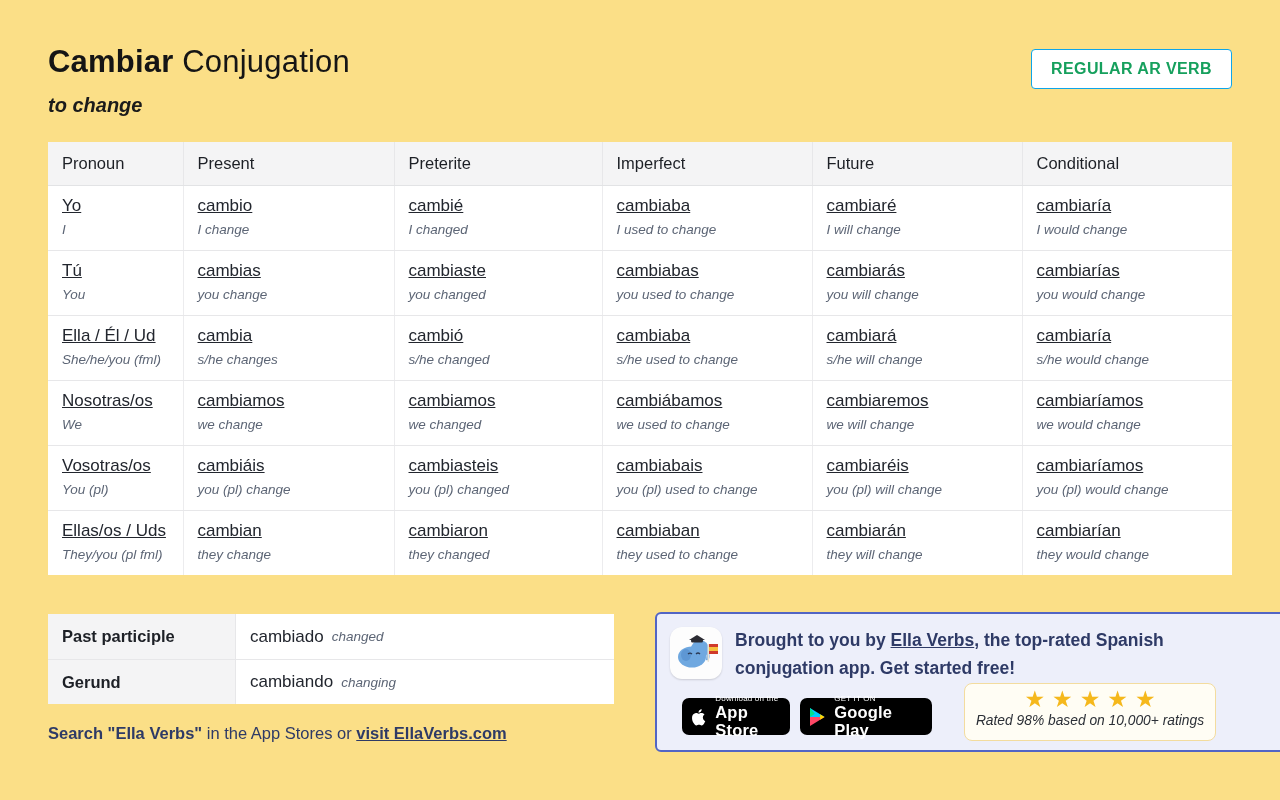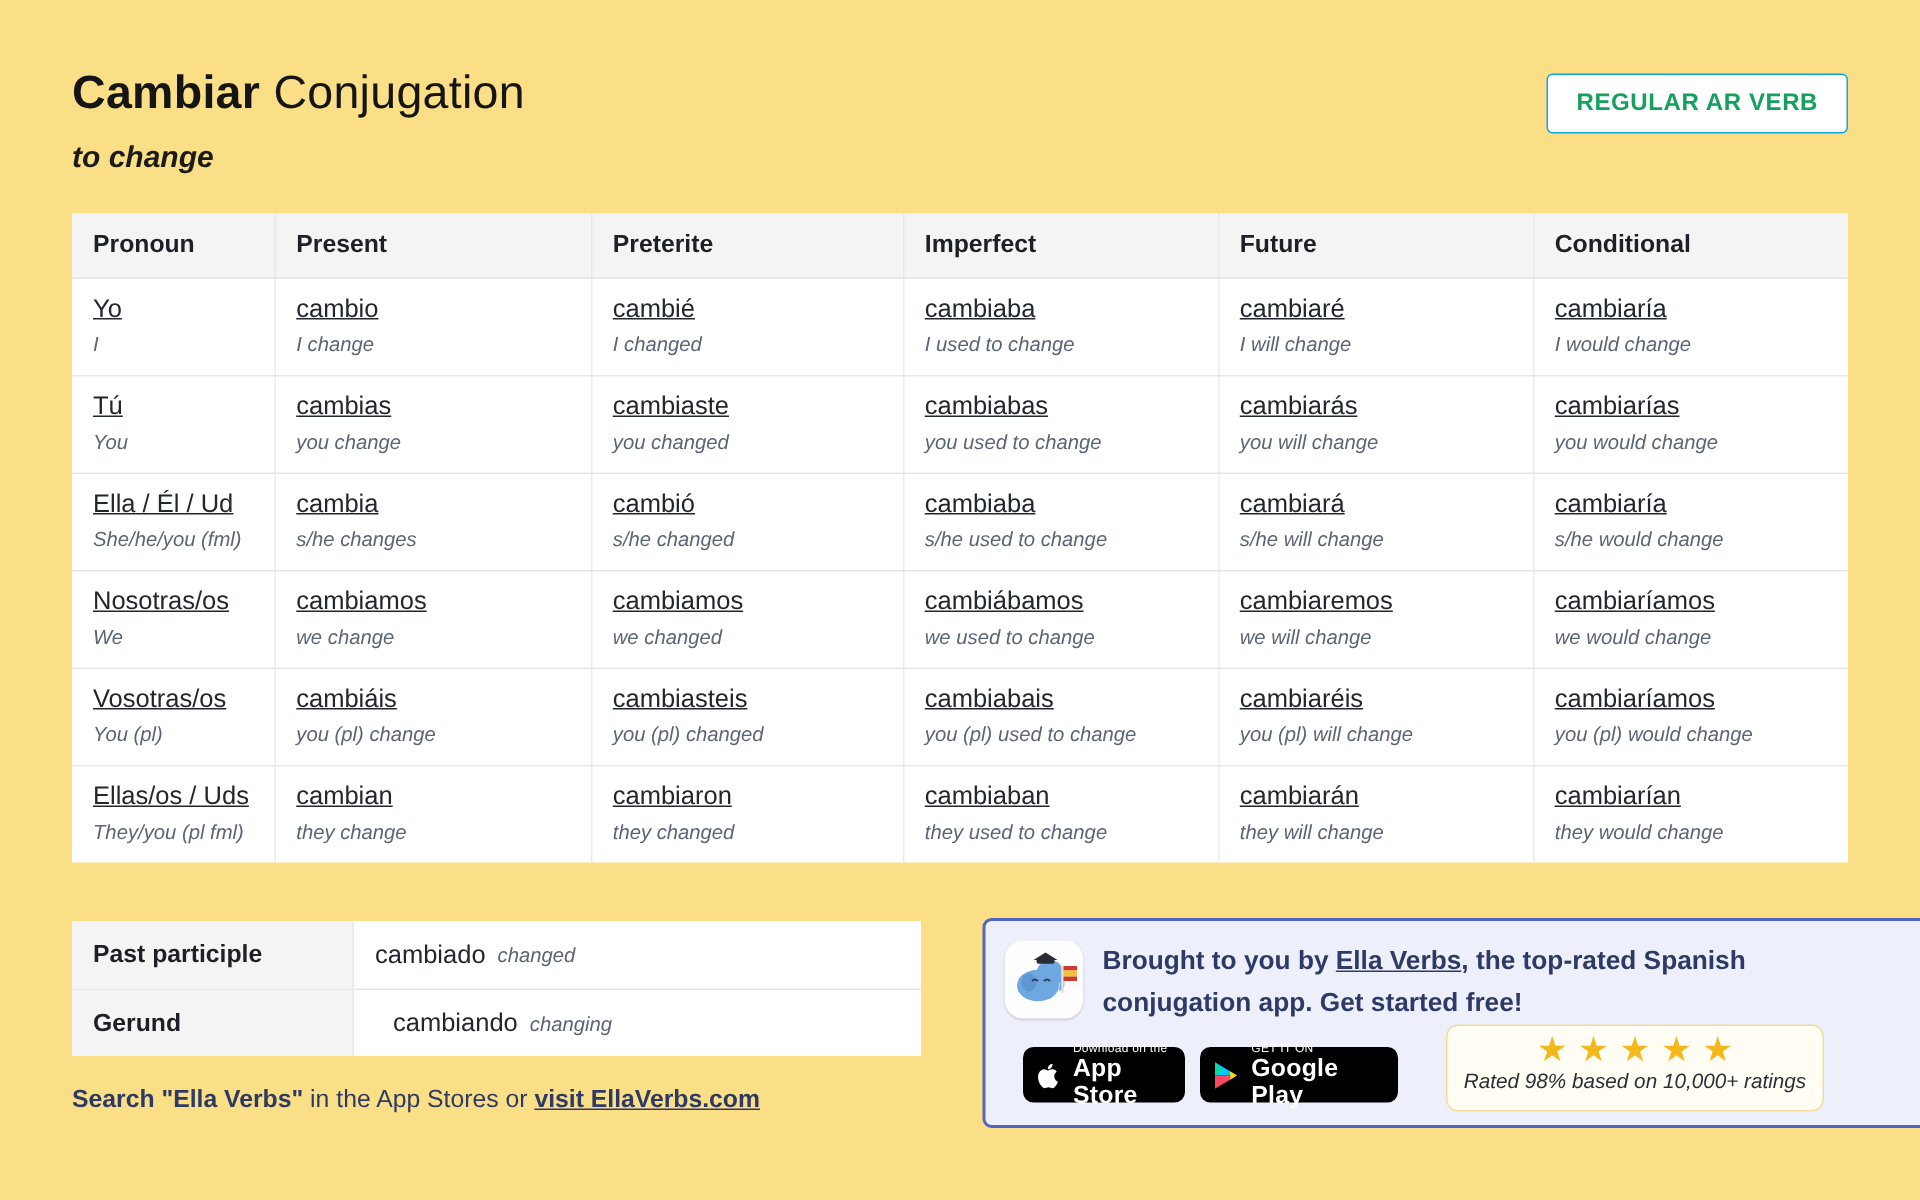--- a/index.html
+++ b/index.html
@@ -35,21 +35,21 @@
     background:#FFFFFF; table-layout:fixed;
   }
   table.conj col.c-pronoun { width:135px; }
   table.conj col.c-present { width:211px; }
   table.conj col.c-preterite { width:208px; }
   table.conj col.c-other { width:210px; }
   table.conj th {
     height:43px; background:#F4F4F5;
     text-align:left; vertical-align:middle;
     padding:0 0 0 14px;
-    font-size:16.5px; font-weight:700; color:#1d2026;
+    font-size:16.5px; font-weight:400; color:#1d2026;
     border-right:1px solid #E7E7E9;
     border-bottom:1px solid #E2E3E5;
   }
   table.conj th:last-child { border-right:none; }
   table.conj td {
     height:65px; vertical-align:middle;
     padding:4px 6px 6px 14px;
     border-right:1px solid #ECECEE;
     border-bottom:1px solid #E7E7E9;
   }
@@ -57,21 +57,21 @@
   table.conj tr:last-child td { border-bottom:none; }
   .verb-main { font-size:17px; color:#22262E; line-height:22px;text-decoration:underline; }
   .verb-trans { font-size:13.5px; font-style:italic; color:#5C6575; line-height:19px; margin-top:3px; }
 
   
   .extras {
     position:absolute; left:48px; top:614px;
     width:566px; background:#FFFFFF;
   }
   .extras .x-row { display:flex; height:45px; }
-  .extras .x-row + .x-row { border-top:1px solid #E7E7E9;gap:12px; }
+  .extras .x-row + .x-row { border-top:1px solid #E7E7E9; }
   .extras .x-label {
     width:188px; background:#F4F4F5;
     display:flex; align-items:center; padding-left:14px;
     font-size:16.5px; font-weight:700; color:#1d2026;
     border-right:1px solid #E7E7E9;
   }
   .extras .x-value { flex:1; display:flex; align-items:center; padding-left:14px; }
   .extras .x-verb { font-size:17px; color:#22262E; }
   .extras .x-trans { font-size:13.5px; font-style:italic; color:#5C6575; margin-left:8px; }
 

